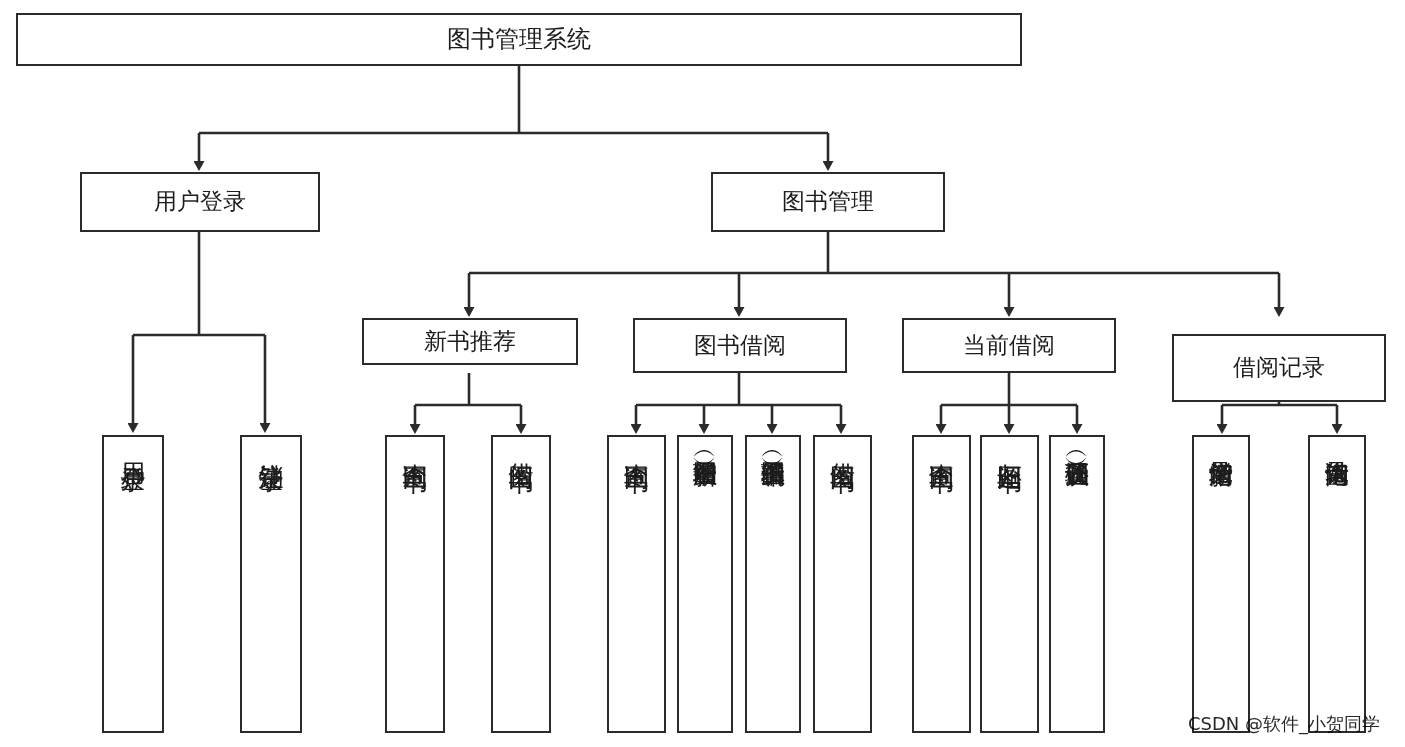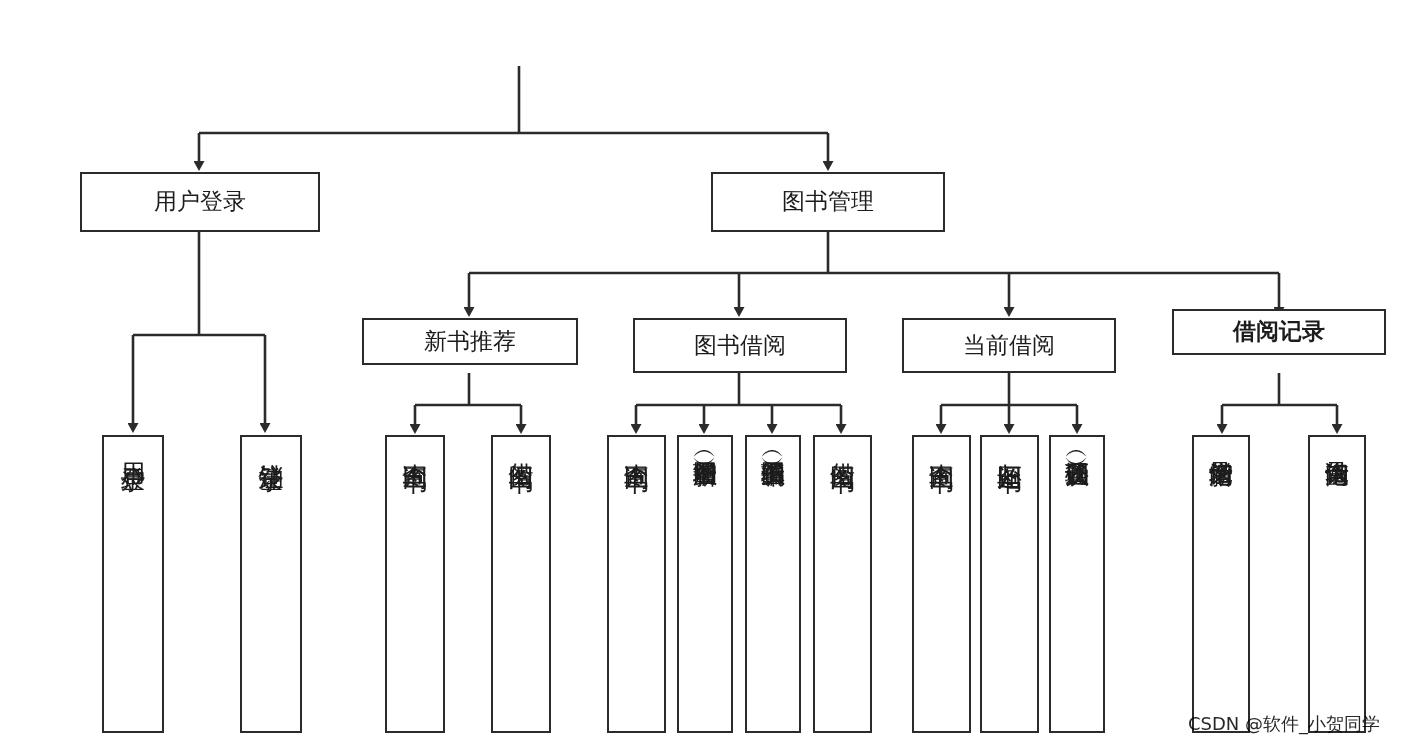--- a/index.html
+++ b/index.html
@@ -128,38 +128,41 @@
       <path d="M1009,405 L1009,425" marker-end="url(#arrow)"></path>
       <path d="M1077,405 L1077,425" marker-end="url(#arrow)"></path>
 
       <path d="M1279,373 L1279,405"></path>
       <path d="M1222,405 L1337,405"></path>
       <path d="M1222,405 L1222,425" marker-end="url(#arrow)"></path>
       <path d="M1337,405 L1337,425" marker-end="url(#arrow)"></path>
     </g>
   </svg>
 
+  <div class="node root h-node" style="left:16px; top:13px; width:1006px; height:53px;">
+    <span class="node-label">图书管理系统</span>
+  </div>
 
   <div class="node h-node" style="left:80px; top:172px; width:240px; height:60px;">
     <span class="node-label">用户登录</span>
   </div>
   <div class="node h-node" style="left:711px; top:172px; width:234px; height:60px;">
     <span class="node-label">图书管理</span>
   </div>
 
   <div class="node h-node" style="left:362px; top:318px; width:216px; height:47px;">
     <span class="node-label">新书推荐</span>
   </div>
   <div class="node h-node" style="left:902px; top:318px; width:214px; height:55px;">
     <span class="node-label">当前借阅</span>
   </div>
   <div class="node h-node" style="left:633px; top:318px; width:214px; height:55px;">
     <span class="node-label">图书借阅</span>
   </div>
-  <div class="node h-node" style="left:1172px; top:309px; width:214px; height:46px;font-weight:bold;">
+  <div class="node h-node" style="left:1172px; top:334px; width:214px; height:68px;">
     <span class="node-label">借阅记录</span>
   </div>
 
   <div class="node v-node" style="left:102px; top:435px; width:62px; height:298px;">
     <span class="node-label">用户登录</span>
   </div>
   <div class="node v-node" style="left:240px; top:435px; width:62px; height:298px;">
     <span class="node-label">注销登录</span>
   </div>
 

